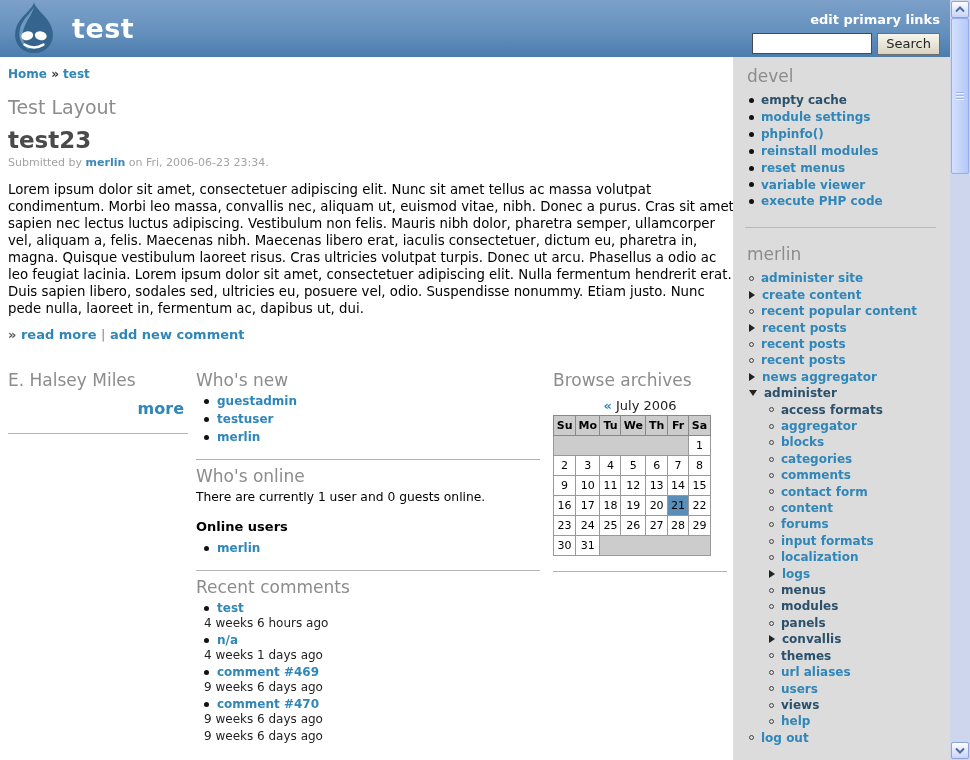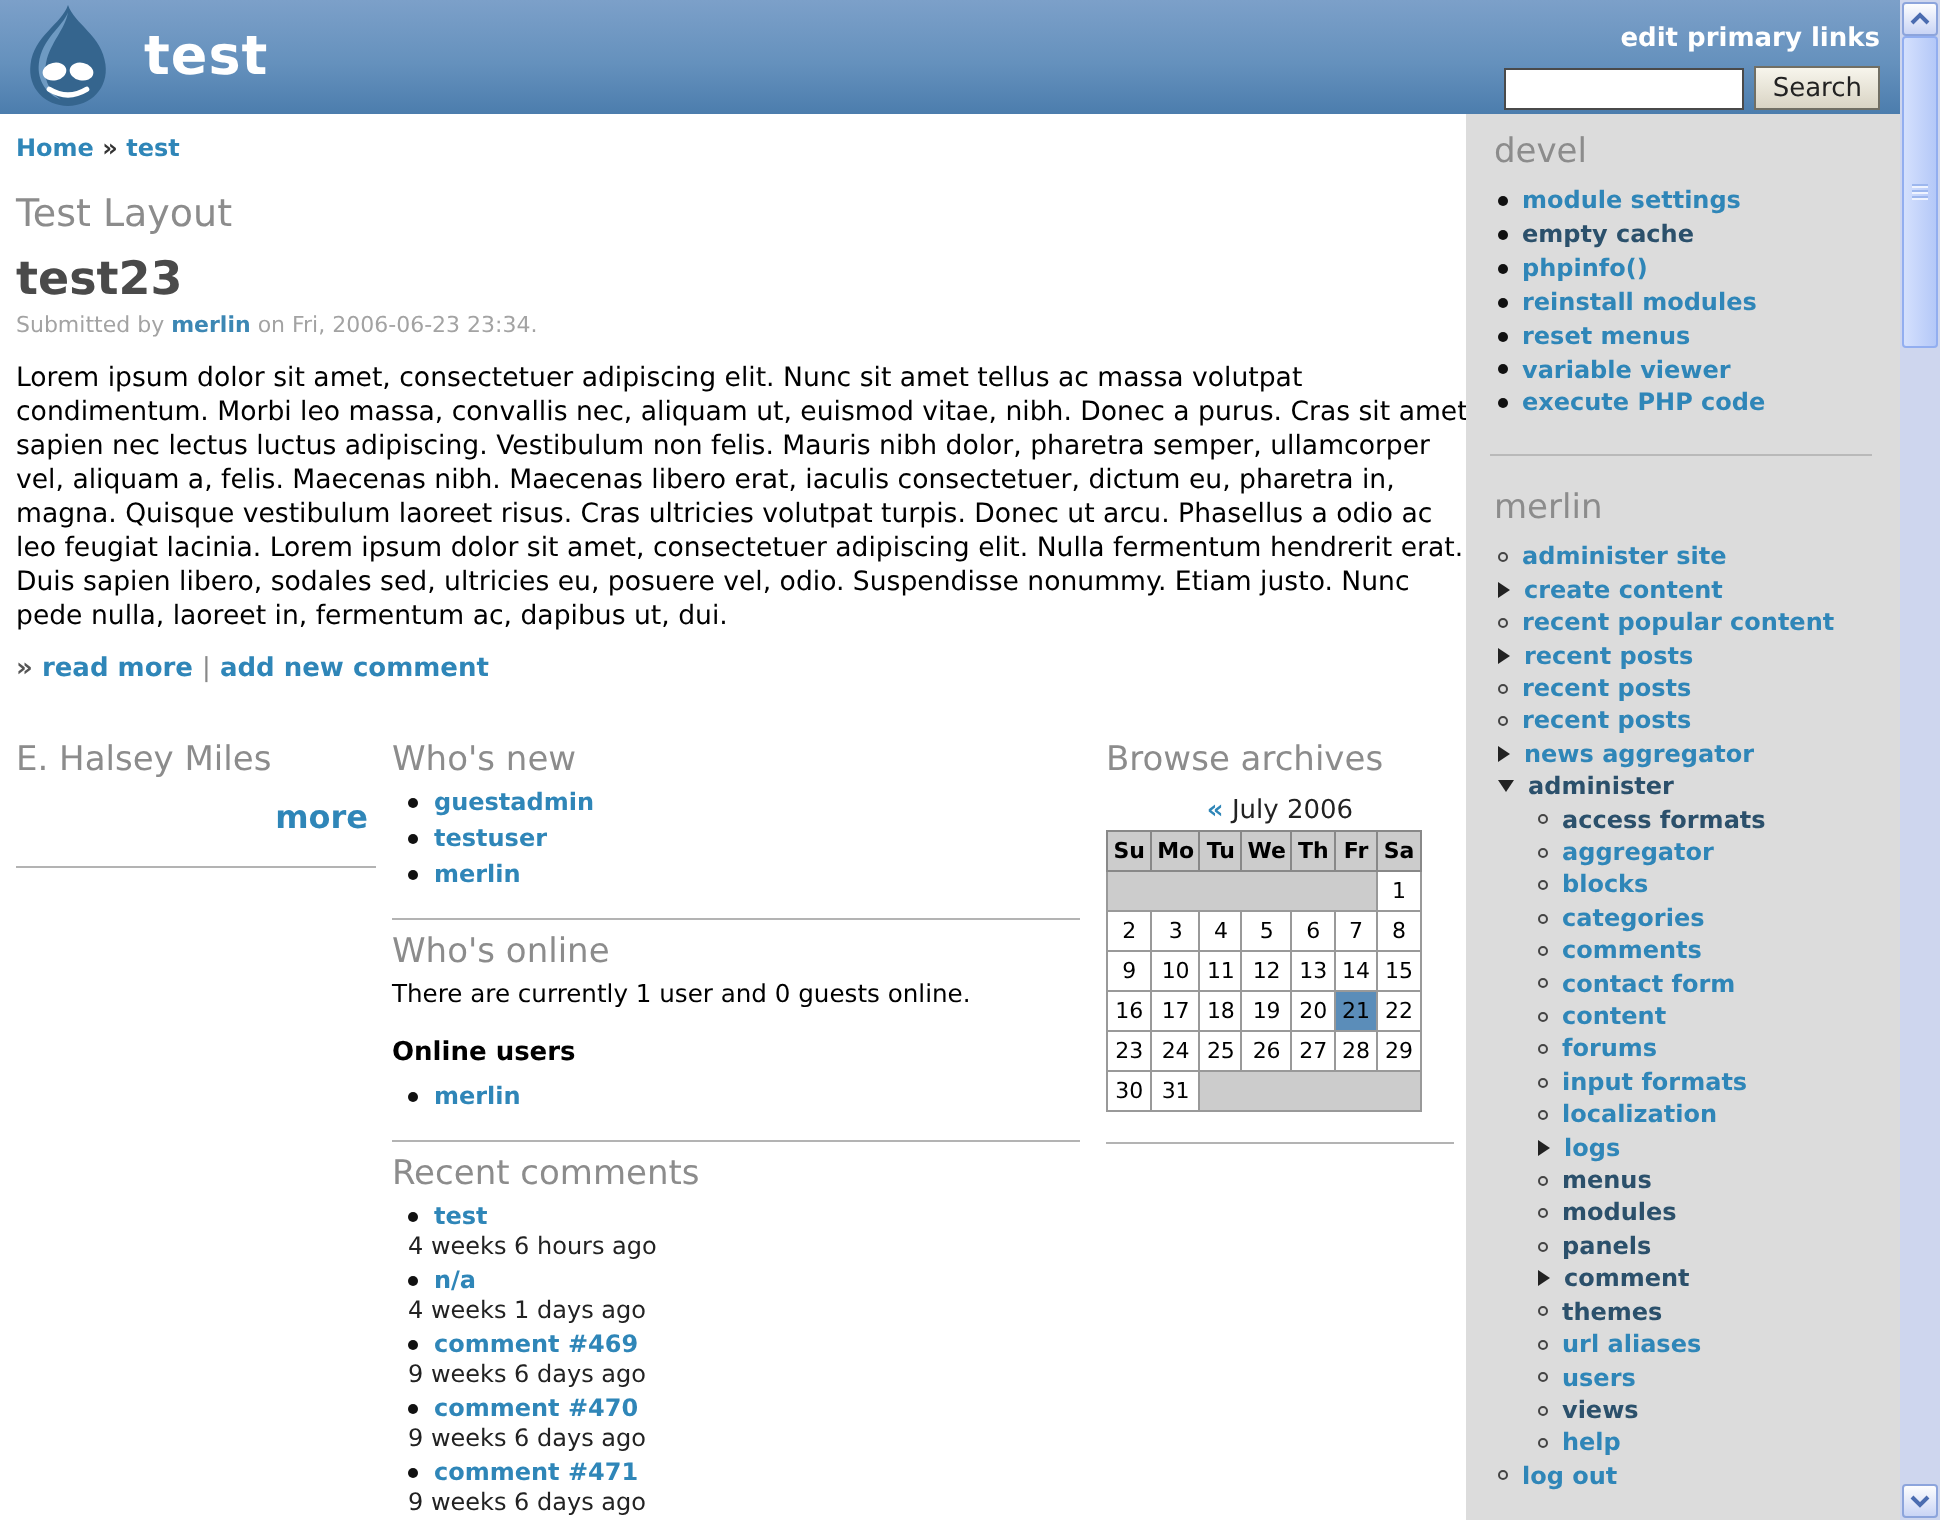--- a/index.html
+++ b/index.html
@@ -242,24 +242,20 @@
               <div class="time">9 weeks 6 days ago</div>
             </li>
               <li>
               <span class="row">
                 <span class="disc"></span>
                 <a href="#">comment #470</a>
               </span>
               <div class="time">9 weeks 6 days ago</div>
             </li>
               <li>
-              <span class="row">
-                <span class="disc"></span>
-                <a href="#">comment #471</a>
-              </span>
               <div class="time">9 weeks 6 days ago</div>
             </li>
             </ul>
         </div>
       </div>
 
       <div class="col3">
         <div class="block-title">Browse archives</div>
         <div class="cal-caption">
           <a href="#">«</a>
@@ -330,25 +326,25 @@
     </div>
   </main>
 
   <aside>
     <div>
       <div class="block-title">devel</div>
       <ul class="menu devel-menu">
 
       <li>
           <span class="blt" data-bullet="disc"></span>
+          <a href="#" data-visited="true">empty cache</a>
+        </li>
+          <li>
+          <span class="blt" data-bullet="disc"></span>
           <a href="#" data-visited="false">module settings</a>
-        </li>
-          <li>
-          <span class="blt" data-bullet="disc"></span>
-          <a href="#" data-visited="true">empty cache</a>
         </li>
           <li>
           <span class="blt" data-bullet="disc"></span>
           <a href="#" data-visited="false">phpinfo()</a>
         </li>
           <li>
           <span class="blt" data-bullet="disc"></span>
           <a href="#" data-visited="false">reinstall modules</a>
         </li>
           <li>
@@ -454,21 +450,21 @@
           <li data-level="2">
           <span class="blt" data-bullet="circle"></span>
           <a href="#" data-visited="true">modules</a>
         </li>
           <li data-level="2">
           <span class="blt" data-bullet="circle"></span>
           <a href="#" data-visited="true">panels</a>
         </li>
           <li data-level="2">
           <span class="blt" data-bullet="collapsed"></span>
-          <a href="#" data-visited="true">comment</a>
+          <a href="#" data-visited="true">convallis</a>
         </li>
           <li data-level="2">
           <span class="blt" data-bullet="circle"></span>
           <a href="#" data-visited="true">themes</a>
         </li>
           <li data-level="2">
           <span class="blt" data-bullet="circle"></span>
           <a href="#" data-visited="false">url aliases</a>
         </li>
           <li data-level="2">

